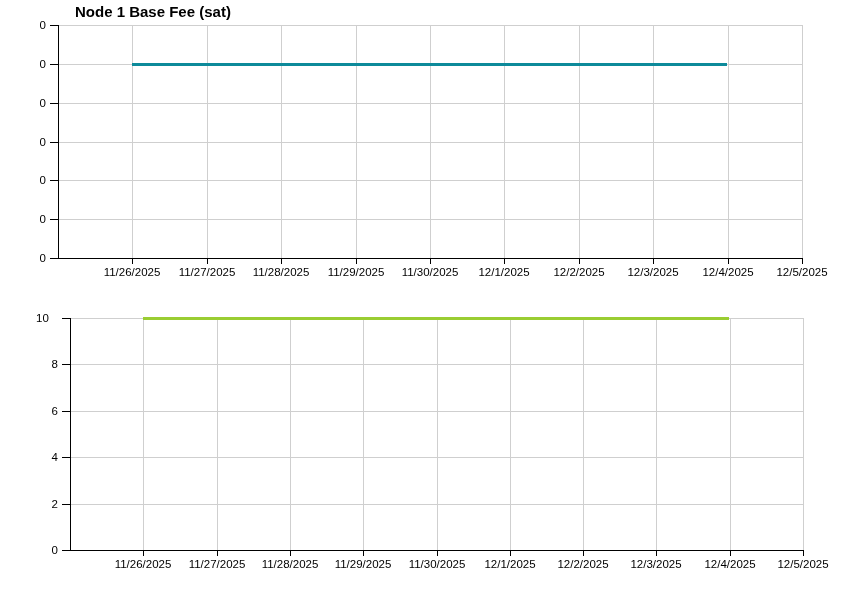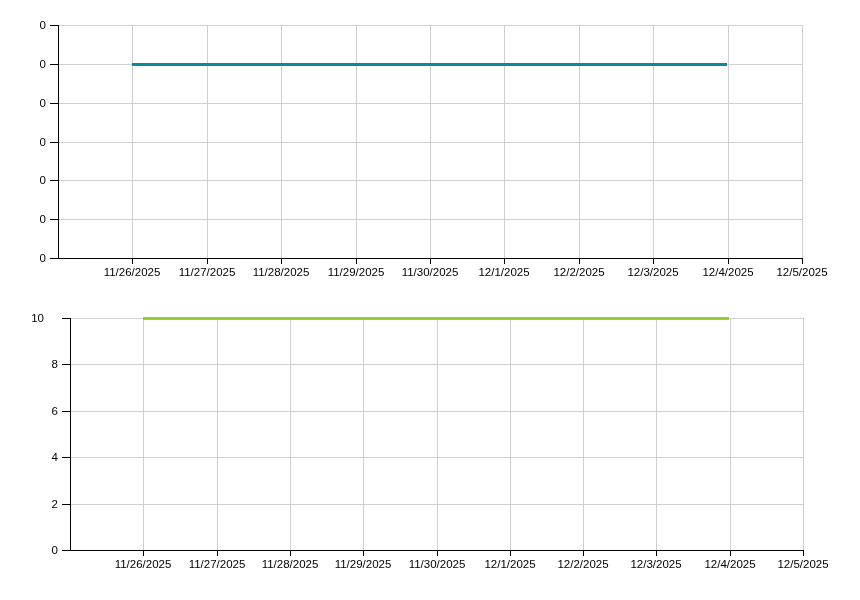--- a/index.html
+++ b/index.html
@@ -40,20 +40,21 @@
     line-height: 14px;
     white-space: nowrap;
   }
 </style>
 </head>
 <body>
 
 <div id="canvas">
 
   <div class="chart chart-1" id="chart-0">
+    <div class="chart-title">Node 1 Base Fee (sat)</div>
   <div style="position: absolute; left: 58px; top: 25px; width: 744px; height: 1px; background: rgb(207, 207, 207);"></div>
       <div style="position: absolute; left: 58px; top: 64px; width: 744px; height: 1px; background: rgb(207, 207, 207);"></div>
       <div style="position: absolute; left: 58px; top: 103px; width: 744px; height: 1px; background: rgb(207, 207, 207);"></div>
       <div style="position: absolute; left: 58px; top: 142px; width: 744px; height: 1px; background: rgb(207, 207, 207);"></div>
       <div style="position: absolute; left: 58px; top: 180px; width: 744px; height: 1px; background: rgb(207, 207, 207);"></div>
       <div style="position: absolute; left: 58px; top: 219px; width: 744px; height: 1px; background: rgb(207, 207, 207);"></div>
       <div style="position: absolute; left: 132px; top: 25px; width: 1px; height: 233px; background: rgb(207, 207, 207);"></div>
       <div style="position: absolute; left: 207px; top: 25px; width: 1px; height: 233px; background: rgb(207, 207, 207);"></div>
       <div style="position: absolute; left: 281px; top: 25px; width: 1px; height: 233px; background: rgb(207, 207, 207);"></div>
       <div style="position: absolute; left: 356px; top: 25px; width: 1px; height: 233px; background: rgb(207, 207, 207);"></div>
@@ -114,21 +115,21 @@
       <div style="position: absolute; left: 363px; top: 26px; width: 1px; height: 232px; background: rgb(207, 207, 207);"></div>
       <div style="position: absolute; left: 437px; top: 26px; width: 1px; height: 232px; background: rgb(207, 207, 207);"></div>
       <div style="position: absolute; left: 510px; top: 26px; width: 1px; height: 232px; background: rgb(207, 207, 207);"></div>
       <div style="position: absolute; left: 583px; top: 26px; width: 1px; height: 232px; background: rgb(207, 207, 207);"></div>
       <div style="position: absolute; left: 656px; top: 26px; width: 1px; height: 232px; background: rgb(207, 207, 207);"></div>
       <div style="position: absolute; left: 730px; top: 26px; width: 1px; height: 232px; background: rgb(207, 207, 207);"></div>
       <div style="position: absolute; left: 803px; top: 26px; width: 1px; height: 232px; background: rgb(207, 207, 207);"></div>
       <div style="position: absolute; left: 70px; top: 26px; width: 1px; height: 233px; background: rgb(0, 0, 0);"></div>
       <div style="position: absolute; left: 70px; top: 258px; width: 734px; height: 1px; background: rgb(0, 0, 0);"></div>
       <div style="position: absolute; left: 62px; top: 26px; width: 8px; height: 1px; background: rgb(0, 0, 0);"></div>
-      <div class="tick-label" style="position: absolute; left: 8px; top: 19px; width: 36px; text-align: right;">10</div>
+      <div class="tick-label" style="position: absolute; left: 36px; top: 19px; width: 36px; text-align: left;">10</div>
       <div style="position: absolute; left: 62px; top: 72px; width: 8px; height: 1px; background: rgb(0, 0, 0);"></div>
       <div class="tick-label" style="position: absolute; left: 22px; top: 65px; width: 36px; text-align: right;">8</div>
       <div style="position: absolute; left: 62px; top: 119px; width: 8px; height: 1px; background: rgb(0, 0, 0);"></div>
       <div class="tick-label" style="position: absolute; left: 22px; top: 112px; width: 36px; text-align: right;">6</div>
       <div style="position: absolute; left: 62px; top: 165px; width: 8px; height: 1px; background: rgb(0, 0, 0);"></div>
       <div class="tick-label" style="position: absolute; left: 22px; top: 158px; width: 36px; text-align: right;">4</div>
       <div style="position: absolute; left: 62px; top: 212px; width: 8px; height: 1px; background: rgb(0, 0, 0);"></div>
       <div class="tick-label" style="position: absolute; left: 22px; top: 205px; width: 36px; text-align: right;">2</div>
       <div style="position: absolute; left: 62px; top: 258px; width: 8px; height: 1px; background: rgb(0, 0, 0);"></div>
       <div class="tick-label" style="position: absolute; left: 22px; top: 251px; width: 36px; text-align: right;">0</div>

